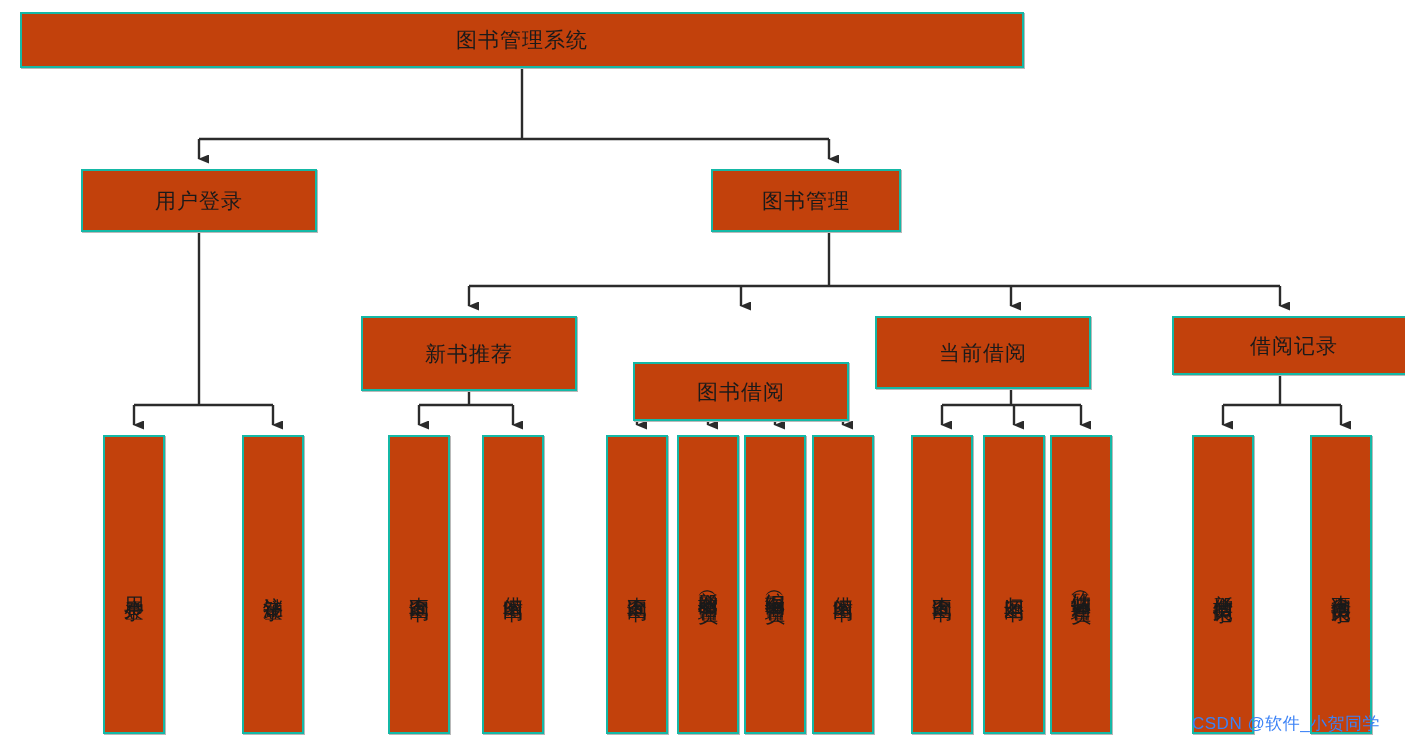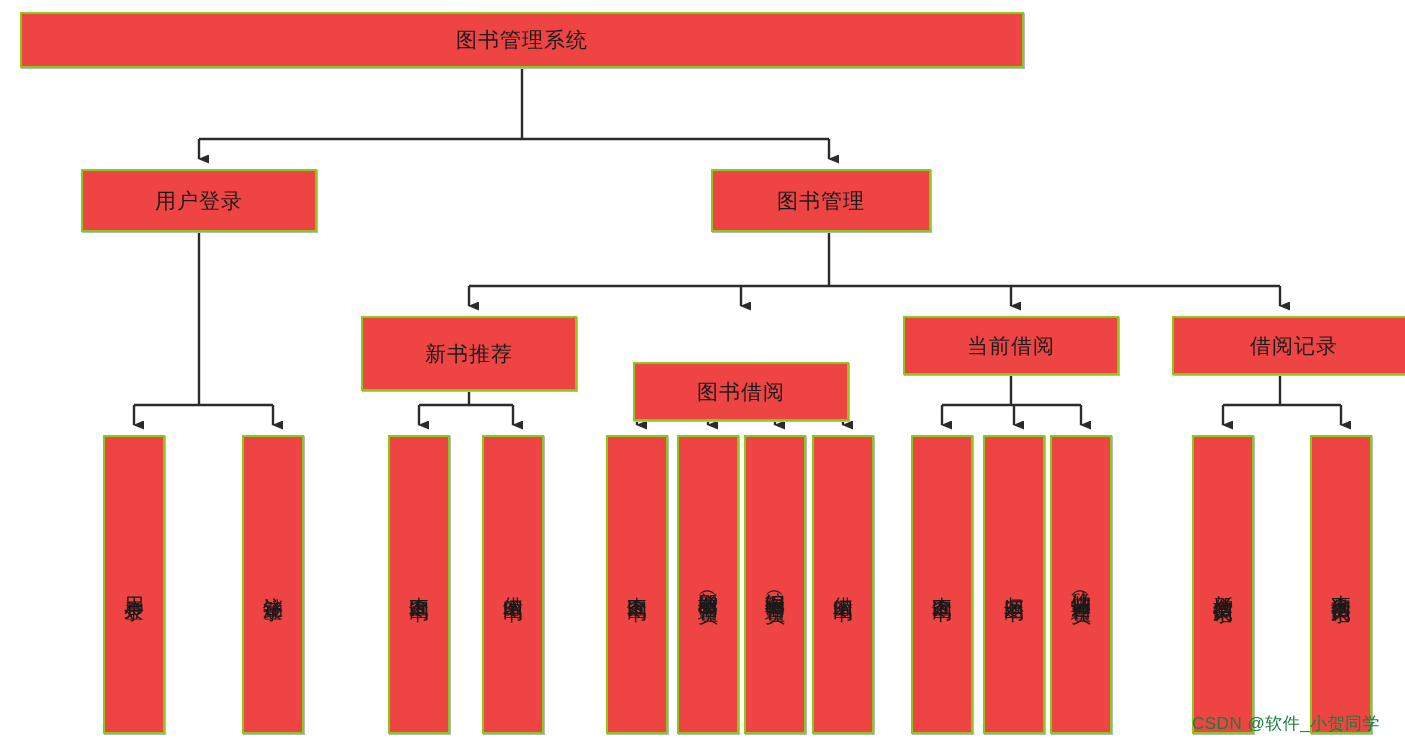--- a/index.html
+++ b/index.html
@@ -21,22 +21,22 @@
     position: absolute;
     left: 0;
     top: 0;
     width: 1405px;
     height: 747px;
     pointer-events: none;
   }
   .node {
     position: absolute;
     box-sizing: border-box;
-    background: #ef4444;
-    border: 2px solid #84cc16;
+    background: #c2410c;
+    border: 2px solid #14b8a6;
     box-shadow: 1px 1px 0 0 #b9b9b9;
     display: flex;
     align-items: center;
     justify-content: center;
     color: #1a1a1a;
   }
   .node.horizontal {
     writing-mode: horizontal-tb;
     font-size: 21px;
     letter-spacing: 1px;
@@ -52,21 +52,21 @@
     justify-content: center;
   }
   .node .label {
     display: block;
     text-align: center;
     white-space: nowrap;
   }
   .watermark {
     position: absolute;
     font-size: 17px;
-    color: #15803d;
+    color: #3b82f6;
     letter-spacing: 0.5px;
     white-space: nowrap;
   }
 </style>
 </head>
 <body>
 
 <div id="canvas">
 
   <svg class="edges" viewBox="0 0 1405 747" xmlns="http://www.w3.org/2000/svg">
@@ -105,31 +105,31 @@
       </g>
   </svg>
 
   <div class="node horizontal" style="left:20px; top:12px; width:1004px; height:56px;">
     <span class="label">图书管理系统</span>
   </div>
 
   <div class="node horizontal" style="left:81px; top:169px; width:236px; height:63px;">
     <span class="label">用户登录</span>
   </div>
-  <div class="node horizontal" style="left:711px; top:169px; width:220px; height:63px;font-family:Liberation Mono, monospace;">
+  <div class="node horizontal" style="left:711px; top:169px; width:190px; height:63px;font-family:Liberation Mono, monospace;">
     <span class="label">图书管理</span>
   </div>
 
   <div class="node horizontal" style="left:361px; top:316px; width:216px; height:75px;">
     <span class="label">新书推荐</span>
   </div>
   <div class="node horizontal" style="left:633px; top:316px; width:216px; height:59px;margin-top:46px;">
     <span class="label">图书借阅</span>
   </div>
-  <div class="node horizontal" style="left:903px; top:316px; width:216px; height:59px;">
+  <div class="node horizontal" style="left:875px; top:316px; width:216px; height:73px;">
     <span class="label">当前借阅</span>
   </div>
   <div class="node horizontal" style="left:1172px; top:316px; width:244px; height:59px;font-family:Liberation Mono, monospace;">
     <span class="label">借阅记录</span>
   </div>
 
   <div class="node vertical" style="left:103px; top:435px; width:62px; height:299px;">
     <span class="label">用户登录</span>
   </div>
   <div class="node vertical" style="left:242px; top:435px; width:62px; height:299px;">

